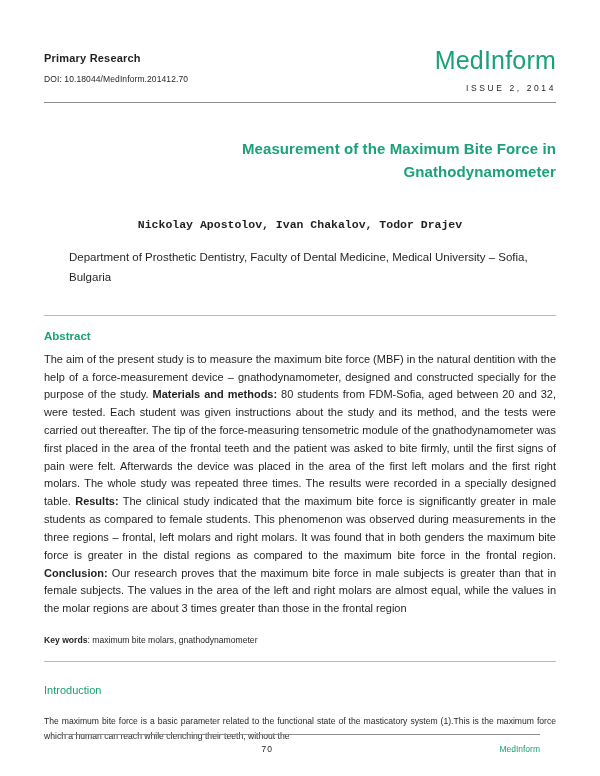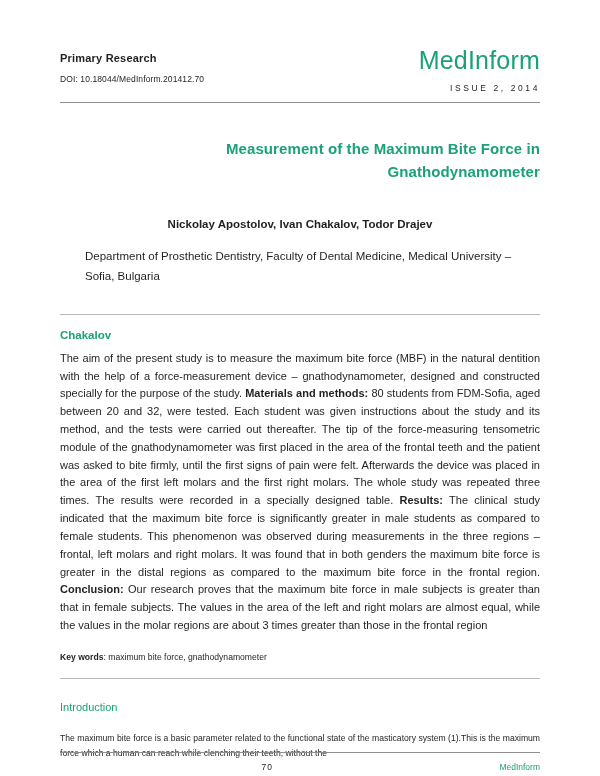--- a/index.html
+++ b/index.html
@@ -12,21 +12,21 @@
     background: #ffffff;
     font-family: "Liberation Sans", sans-serif;
     color: #231f20;
     overflow: hidden;
   }
   .page {
     position: relative;
     width: 600px;
     height: 776px;
     box-sizing: border-box;
-    padding: 0 60px;
+    padding: 0 44px;
   }
 
   
   .header {
     display: flex;
     justify-content: space-between;
     align-items: flex-start;
     padding-top: 48px;
   }
   .header-left {
@@ -79,20 +79,21 @@
     letter-spacing: 0.1px;
   }
 
   
   .authors {
     margin-top: 34px;
     text-align: center;
     font-size: 11.5px;
     font-weight: bold;
     color: #231f20;
+    font-family: Liberation Mono, monospace;
   }
   .affiliation {
     margin-top: 16px;
     text-align: left;
     font-size: 11.5px;
     color: #231f20;
     line-height: 1.75;
     padding: 0 25px;
   }
 
@@ -140,21 +141,21 @@
     line-height: 1.72;
     text-align: justify;
     color: #231f20;
   }
 
   
   .footer {
     position: absolute;
     left: 60px;
     right: 60px;
-    bottom: 4px;
+    bottom: 22px;
   }
   .footer-rule {
     border: 0;
     border-top: 1px solid #8e8e8e;
     margin: 0 0 9px 0;
   }
   .footer-row {
     display: flex;
     justify-content: space-between;
     align-items: baseline;
@@ -188,23 +189,23 @@
 
   <div class="title-block">
     <div class="line">Measurement of the Maximum Bite Force in</div>
     <div class="line">Gnathodynamometer</div>
   </div>
 
   <div class="authors">Nickolay Apostolov, Ivan Chakalov, Todor Drajev</div>
   <div class="affiliation">Department of Prosthetic Dentistry, Faculty of Dental Medicine, Medical University – Sofia, Bulgaria</div>
 
   <div class="abstract-box">
-    <div class="abstract-heading">Chakalov</div>
+    <div class="abstract-heading">Abstract</div>
     <div class="abstract-text"><span>The aim of the present study is to measure the maximum bite force (MBF) in the natural dentition with the help of a force-measurement device – gnathodynamometer, designed and constructed specially for the purpose of the study. </span><b>Materials and methods:</b><span> 80 students from FDM-Sofia, aged between 20 and 32, were tested. Each student was given instructions about the study and its method, and the tests were carried out thereafter. The tip of the force-measuring tensometric module of the gnathodynamometer was first placed in the area of the frontal teeth and the patient was asked to bite firmly, until the first signs of pain were felt. Afterwards the device was placed in the area of the first left molars and the first right molars. The whole study was repeated three times. The results were recorded in a specially designed table. </span><b>Results:</b><span> The clinical study indicated that the maximum bite force is significantly greater in male students as compared to female students. This phenomenon was observed during measurements in the three regions – frontal, left molars and right molars. It was found that in both genders the maximum bite force is greater in the distal regions as compared to the maximum bite force in the frontal region. </span><b>Conclusion:</b><span> Our research proves that the maximum bite force in male subjects is greater than that in female subjects. The values in the area of the left and right molars are almost equal, while the values in the molar regions are about 3 times greater than those in the frontal region</span></div>
-    <div class="keywords"><b>Key words</b><span>: maximum bite force, gnathodynamometer</span></div>
+    <div class="keywords"><b>Key words</b><span>: maximum bite molars, gnathodynamometer</span></div>
   </div>
 
   <div class="section-heading">Introduction</div>
   <div class="body-text">The maximum bite force is a basic parameter related to the functional state of the masticatory system (1).This is the maximum force which a human can reach while clenching their teeth, without the</div>
 
   <div class="footer">
     <hr class="footer-rule">
     <div class="footer-row">
       <div class="page-number">70</div>
       <div class="footer-journal">MedInform</div>

